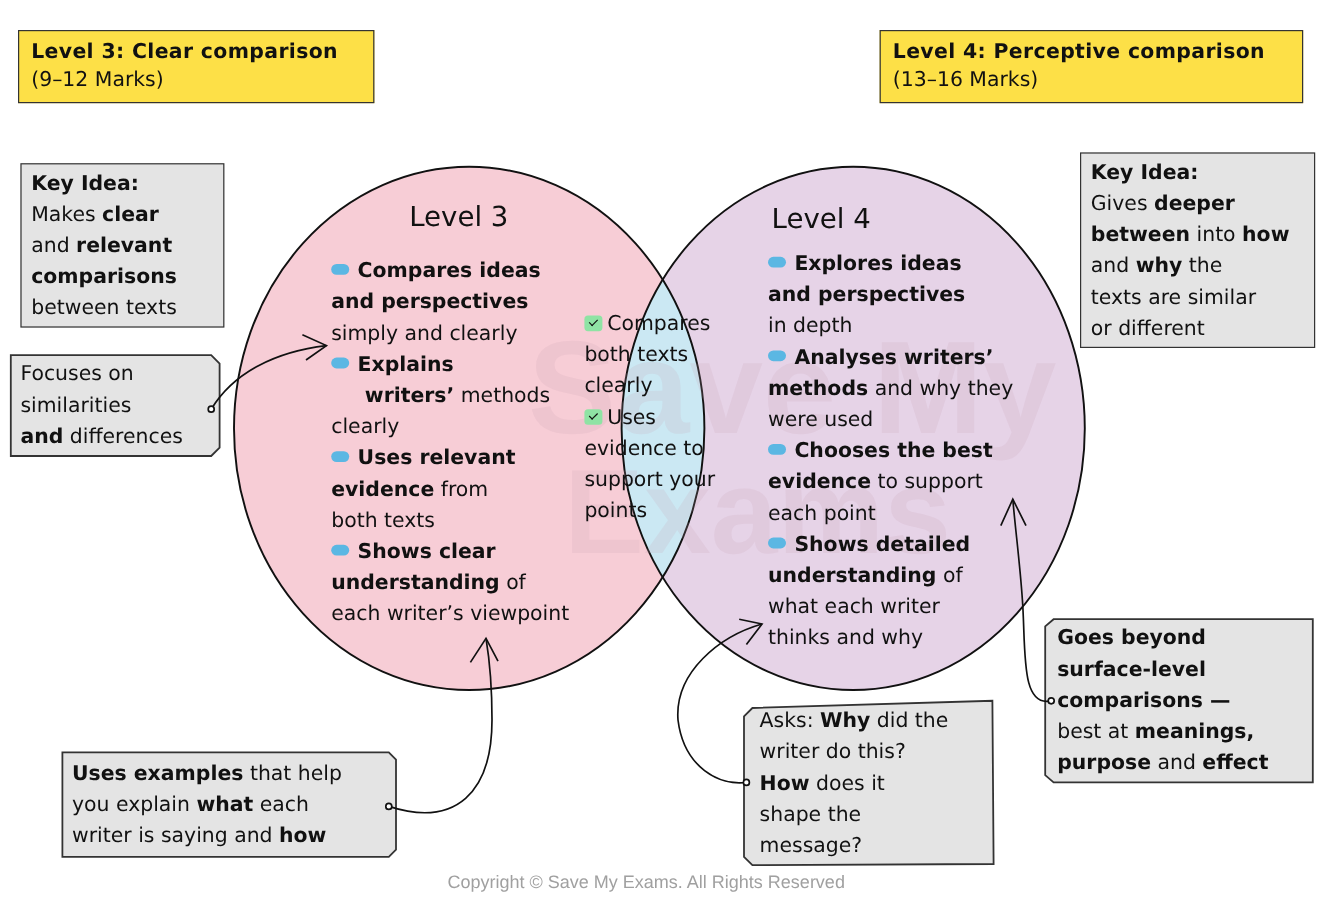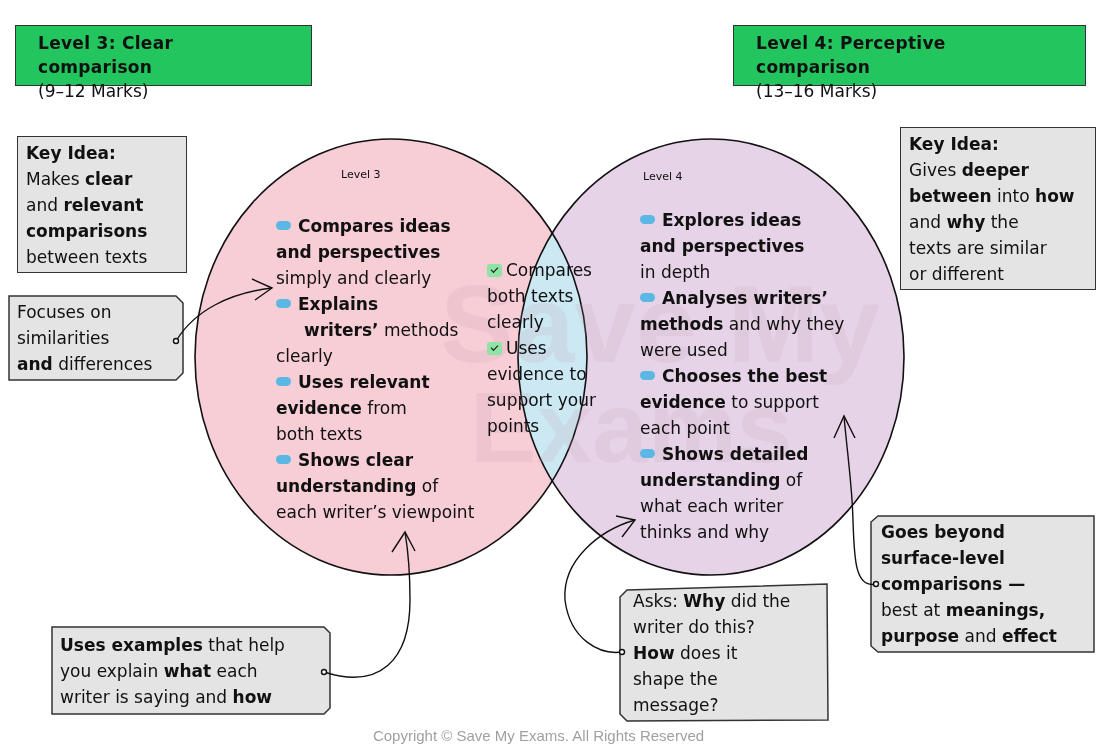--- a/index.html
+++ b/index.html
@@ -1,26 +1,26 @@
 <!DOCTYPE html>
 <html><head>
 <meta charset="utf-8">
 <style>
   html,body{margin:0;padding:0;}
   body{width:1100px;height:754px;position:relative;background:#ffffff;overflow:hidden;
        font-family:"DejaVu Sans",sans-serif;color:#111;}
   svg.bg{position:absolute;left:0;top:0;}
-  .lvl-box{position:absolute;background:#22c55e;border:1.5px solid #333;box-sizing:border-box;
-           padding:5px 22px;font-size:17px;line-height:24px;}
+  .lvl-box{position:absolute;background:#fde047;border:1.5px solid #333;box-sizing:border-box;
+           padding:5px 10px;font-size:17px;line-height:24px;}
   .lvl-box .t{font-weight:bold;letter-spacing:0.3px;}
   .note{position:absolute;background:#e4e4e4;border:1.5px solid #333;box-sizing:border-box;
         font-size:17px;line-height:26px;padding:4px 8px;}
   b{font-weight:bold;}
   .txt{position:absolute;font-size:17px;line-height:26px;white-space:nowrap;}
-  .circle-title{position:absolute;font-size:11px;}
+  .circle-title{position:absolute;font-size:23px;}
   .bullet{display:inline-block;width:15px;height:9px;border-radius:5px;background:#5bb7e3;margin-right:7px;vertical-align:2px;}
   .check{display:inline-block;width:15px;height:13px;border-radius:3px;background:#8fe3a4;margin-right:4px;vertical-align:-1px;position:relative;}
   .check::after{content:"";position:absolute;left:4px;top:3px;width:6px;height:3px;border-left:1.5px solid #111;border-bottom:1.5px solid #111;transform:rotate(-45deg);}
   .copyright{position:absolute;left:0;width:1077px;top:727px;text-align:center;font-family:"Liberation Sans",sans-serif;
              font-size:15px;color:#a0a0a0;}
   .wm{position:absolute;font-family:"Liberation Sans",sans-serif;font-weight:bold;color:rgba(200,160,180,0.18);}
 </style>
 </head>
 <body>
 

